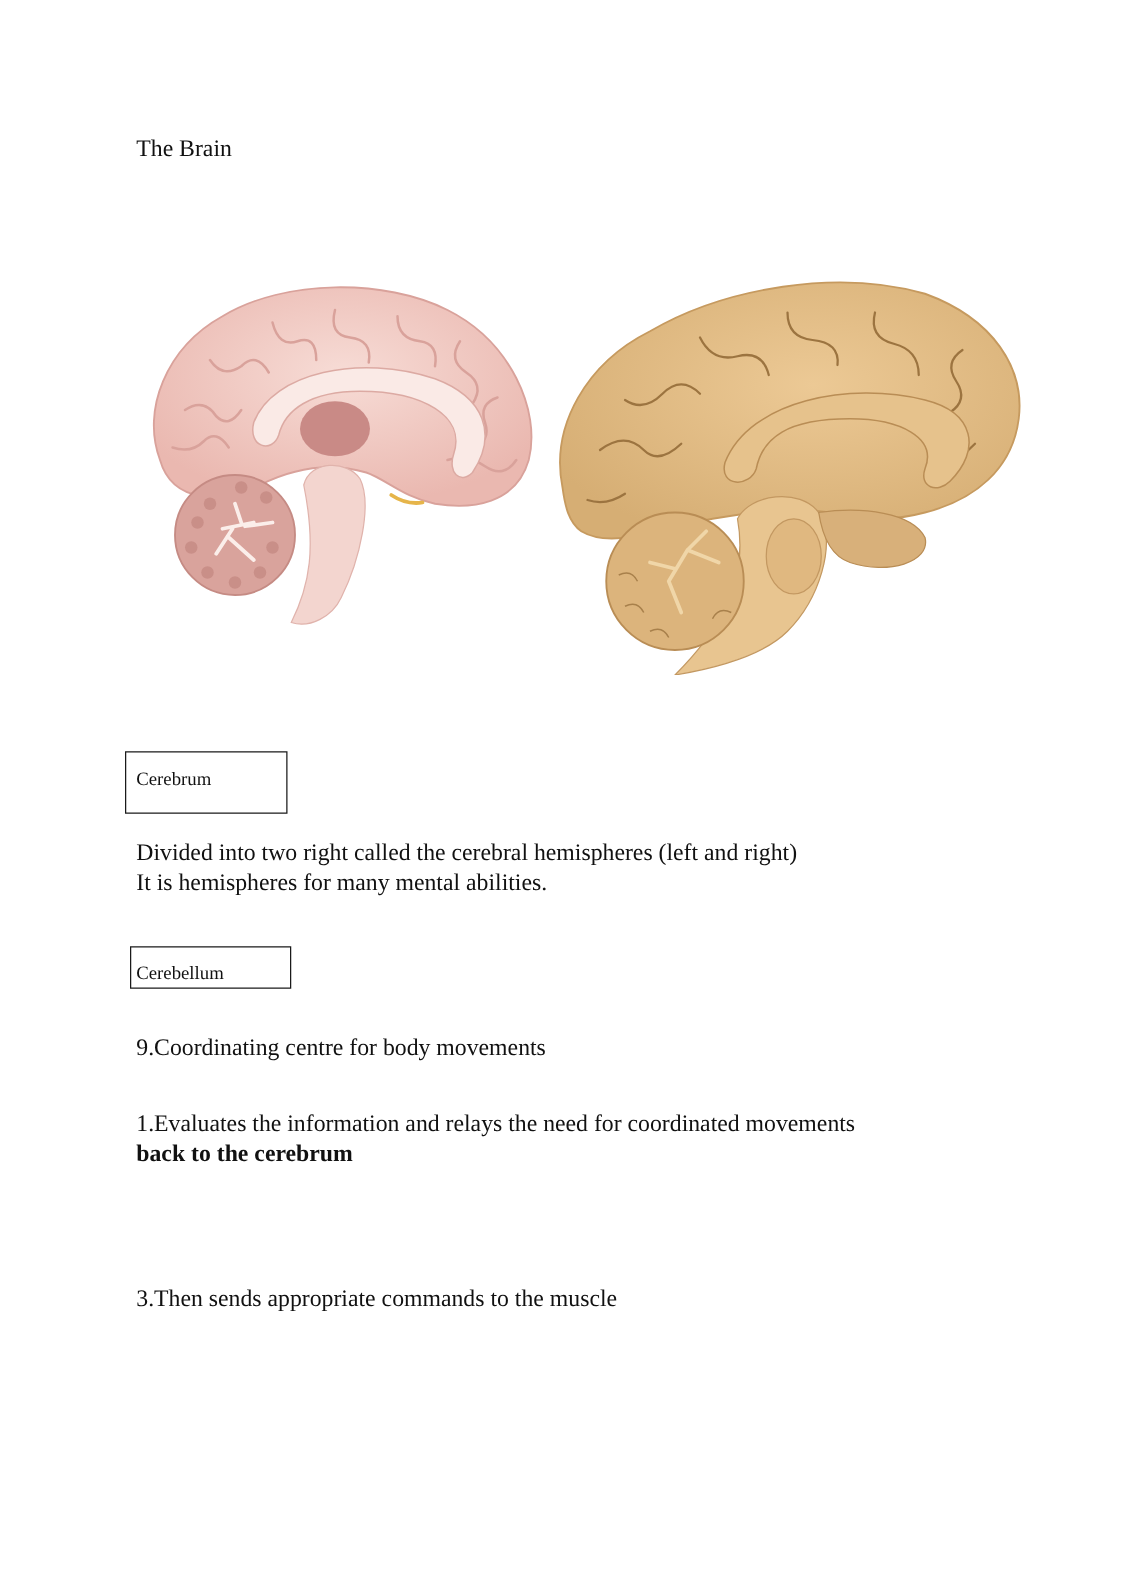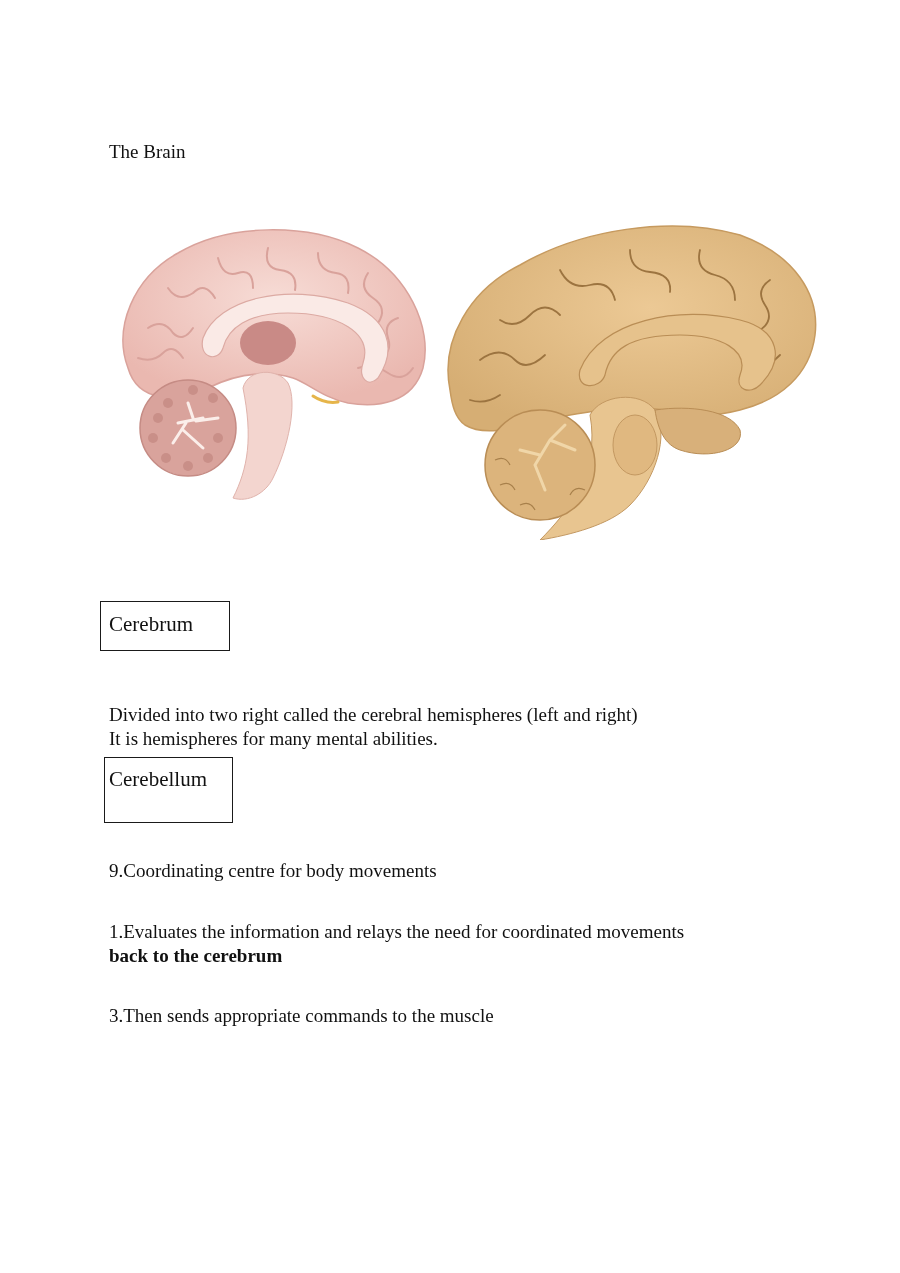--- a/index.html
+++ b/index.html
@@ -1,28 +1,28 @@
 <!DOCTYPE html>
 <html><head>
   <meta charset="utf-8">
   <style>
     html, body { margin: 0; padding: 0; background: #ffffff; }
     body {
       width: 900px; height: 1273px; position: relative; overflow: hidden;
       font-family: "Liberation Serif", "DejaVu Serif", serif;
       color: #111111;
     }
-    .txt { position: absolute; font-size: 19px; line-height: 24px; white-space: nowrap; margin-top: 32px; }
+    .txt { position: absolute; font-size: 19px; line-height: 24px; white-space: nowrap; }
     .title { left: 109px; top: 108px; }
     .box {
       position: absolute; border: 1.5px solid #1a1a1a; box-sizing: border-box;
     }
-    .box span { position: absolute; left: 8px; top: 10px; font-size: 21px; line-height: 24px; white-space: nowrap; }
+    .box span { position: absolute; left: 8px; top: 10px; font-size: 15px; line-height: 24px; white-space: nowrap; }
     .box-cerebrum { left: 100px; top: 601px; width: 130px; height: 50px; }
-    .box-cerebellum { left: 104px; top: 757px; width: 129px; height: 66px; }
+    .box-cerebellum { left: 104px; top: 757px; width: 129px; height: 34px; }
     .fig { position: absolute; }
     .fig-illus { left: 108px; top: 218px; width: 325px; height: 295px; }
     .fig-photo { left: 440px; top: 210px; width: 382px; height: 330px; }
   </style>
 </head>
 <body>
 
 <div class="txt title">The Brain</div>
 
 <svg class="fig fig-illus" viewBox="0 0 325 295">
@@ -113,13 +113,13 @@
 </div>
 <div class="txt" style="left:109px; top:671px;">Divided into two right called the cerebral hemispheres (left and right)</div>
 <div class="txt" style="left:109px; top:695px;">It is hemispheres for many mental abilities.</div>
 
 <div class="box box-cerebellum">
   <span style="left:4px; top:9px;">Cerebellum</span>
 </div>
 <div class="txt" style="left:109px; top:827px;">9.Coordinating centre for body movements</div>
 <div class="txt" style="left:109px; top:888px;">1.Evaluates the information and relays the need for coordinated movements</div>
 <div class="txt" style="left:109px; top:912px;font-weight:bold;">back to the cerebrum</div>
-<div class="txt" style="left:109px; top:972px;">3.Then sends appropriate commands to the muscle</div>
+<div class="txt" style="left:109px; top:1028px;">3.Then sends appropriate commands to the muscle</div>
 
 </body></html>

